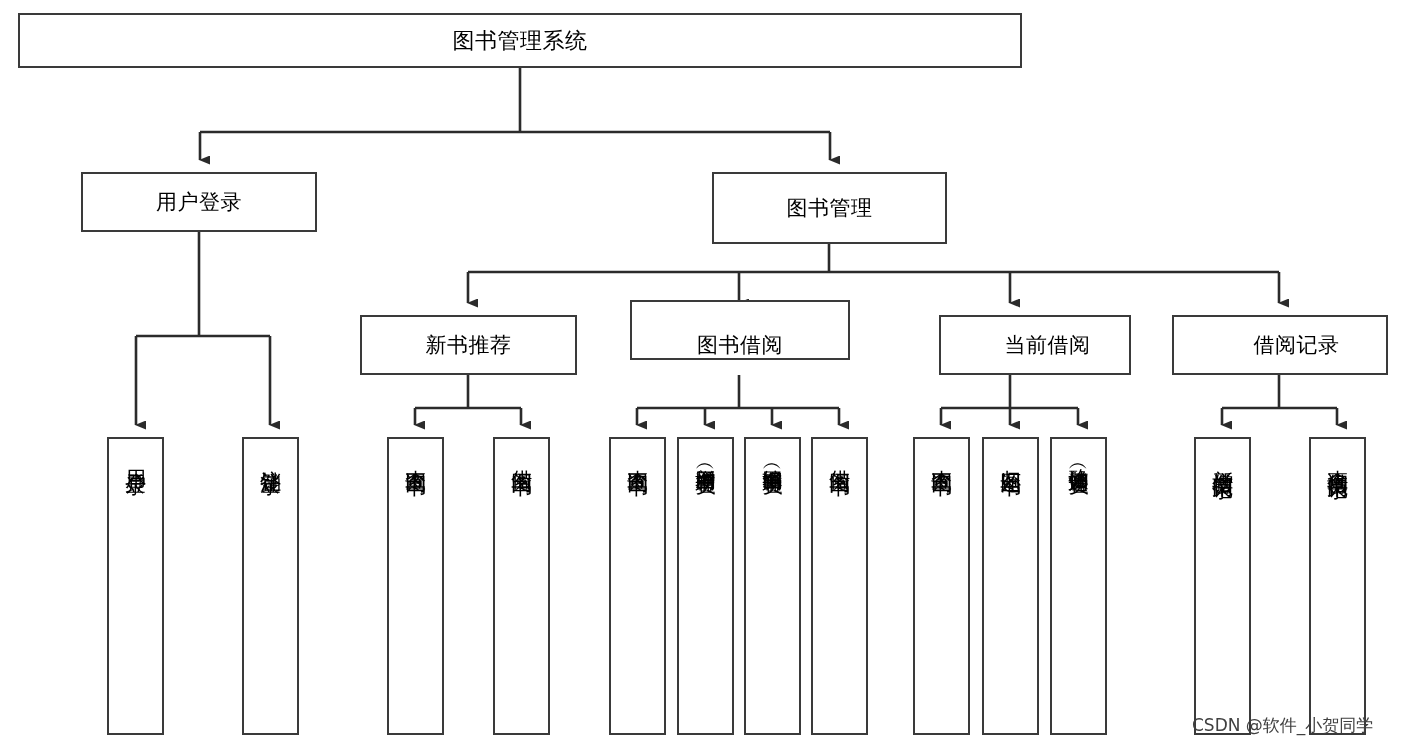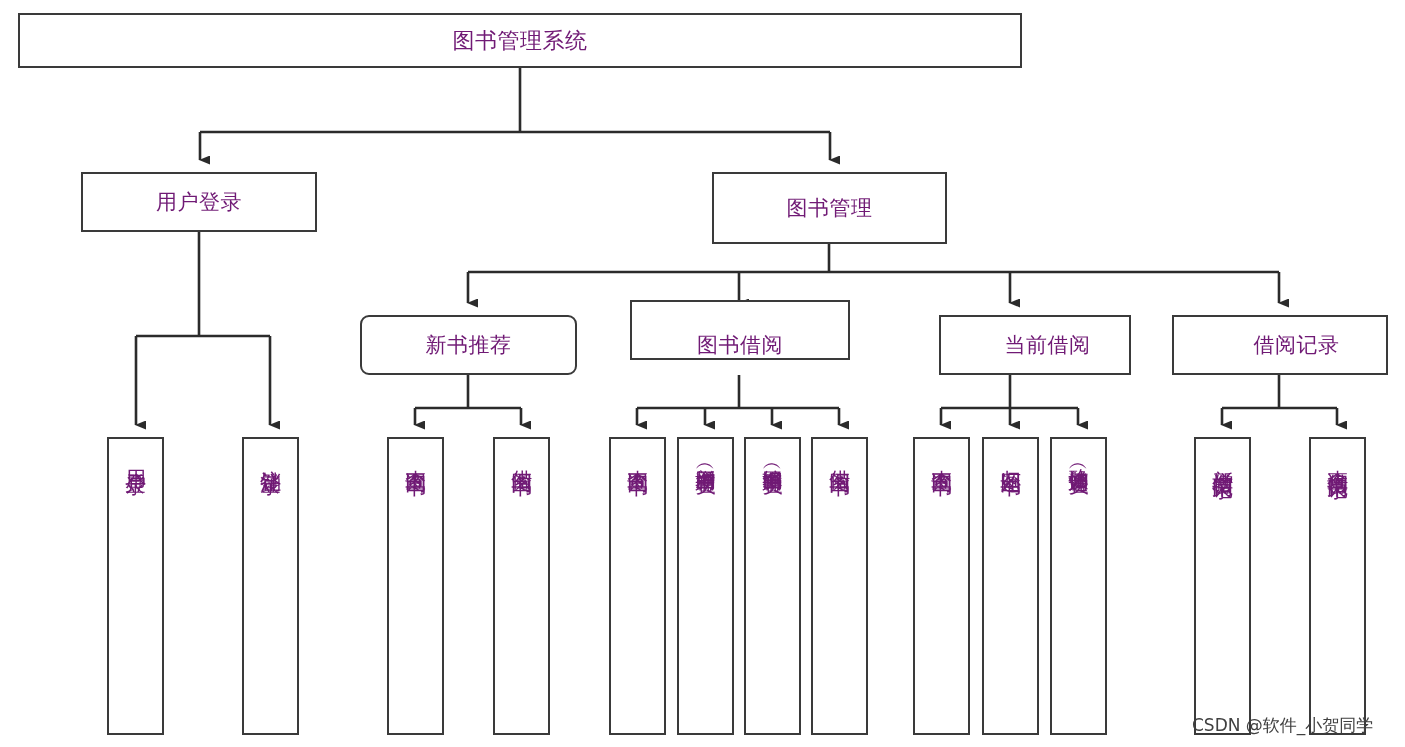--- a/index.html
+++ b/index.html
@@ -27,21 +27,21 @@
     pointer-events: none;
   }
   .node {
     position: absolute;
     box-sizing: border-box;
     border: 2px solid #3a3a3a;
     background: #ffffff;
     display: flex;
     align-items: center;
     justify-content: center;
-    color: #701a75;
+    color: #000000;
   }
   .node-label {
     display: block;
     text-align: center;
     line-height: 1.18;
     letter-spacing: 0.5px;
   }
   
   .node.horiz .node-label {
     font-size: 21px;
@@ -137,21 +137,21 @@
     <span class="node-label">图书管理系统</span>
   </div>
 
   <div class="node horiz" style="left:81px; top:172px; width:236px; height:60px;">
     <span class="node-label">用户登录</span>
   </div>
   <div class="node horiz" style="left:712px; top:172px; width:235px; height:72px;">
     <span class="node-label">图书管理</span>
   </div>
 
-  <div class="node horiz" style="left:360px; top:315px; width:217px; height:60px;border-radius:9px;">
+  <div class="node horiz" style="left:360px; top:315px; width:217px; height:60px;">
     <span class="node-label">新书推荐</span>
   </div>
   <div class="node horiz" style="left:630px; top:300px; width:220px; height:60px;align-items:flex-end;">
     <span class="node-label">图书借阅</span>
   </div>
   <div class="node horiz" style="left:939px; top:315px; width:192px; height:60px;padding-left:25px;">
     <span class="node-label">当前借阅</span>
   </div>
   <div class="node horiz" style="left:1172px; top:315px; width:216px; height:60px;padding-left:33px;">
     <span class="node-label">借阅记录</span>

